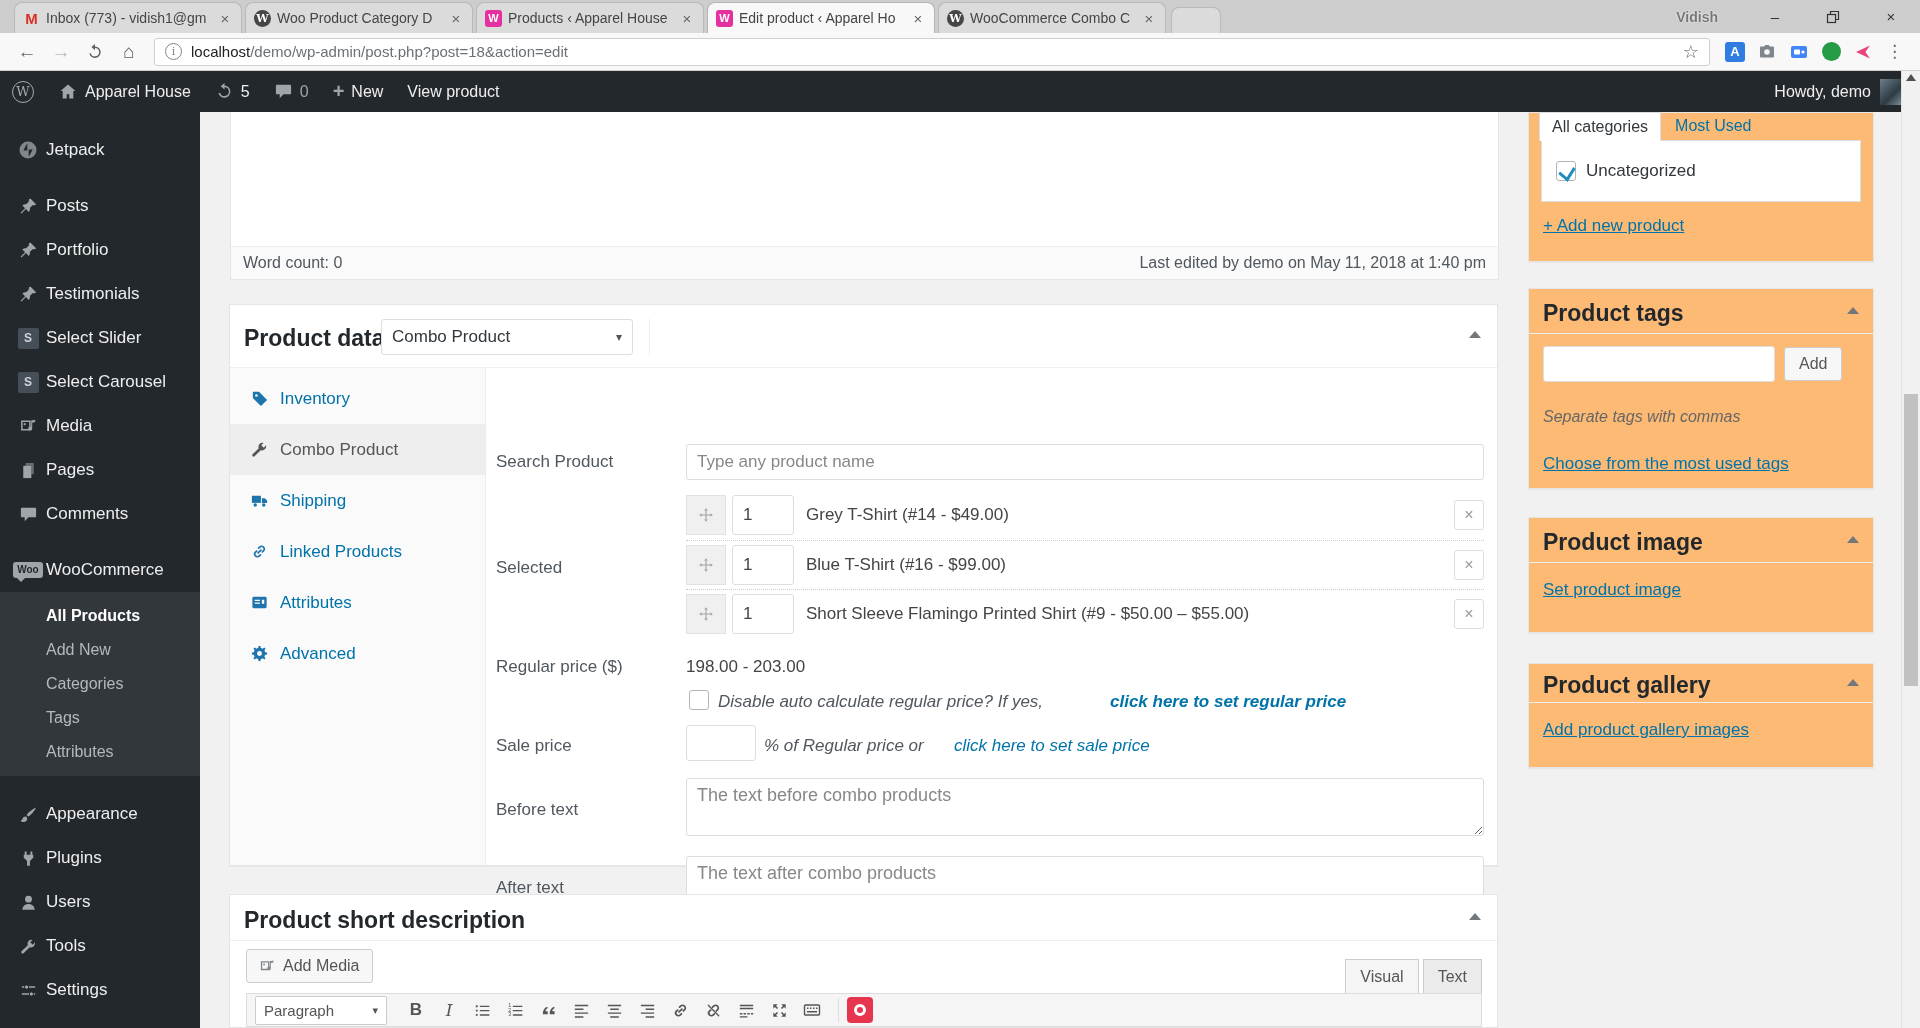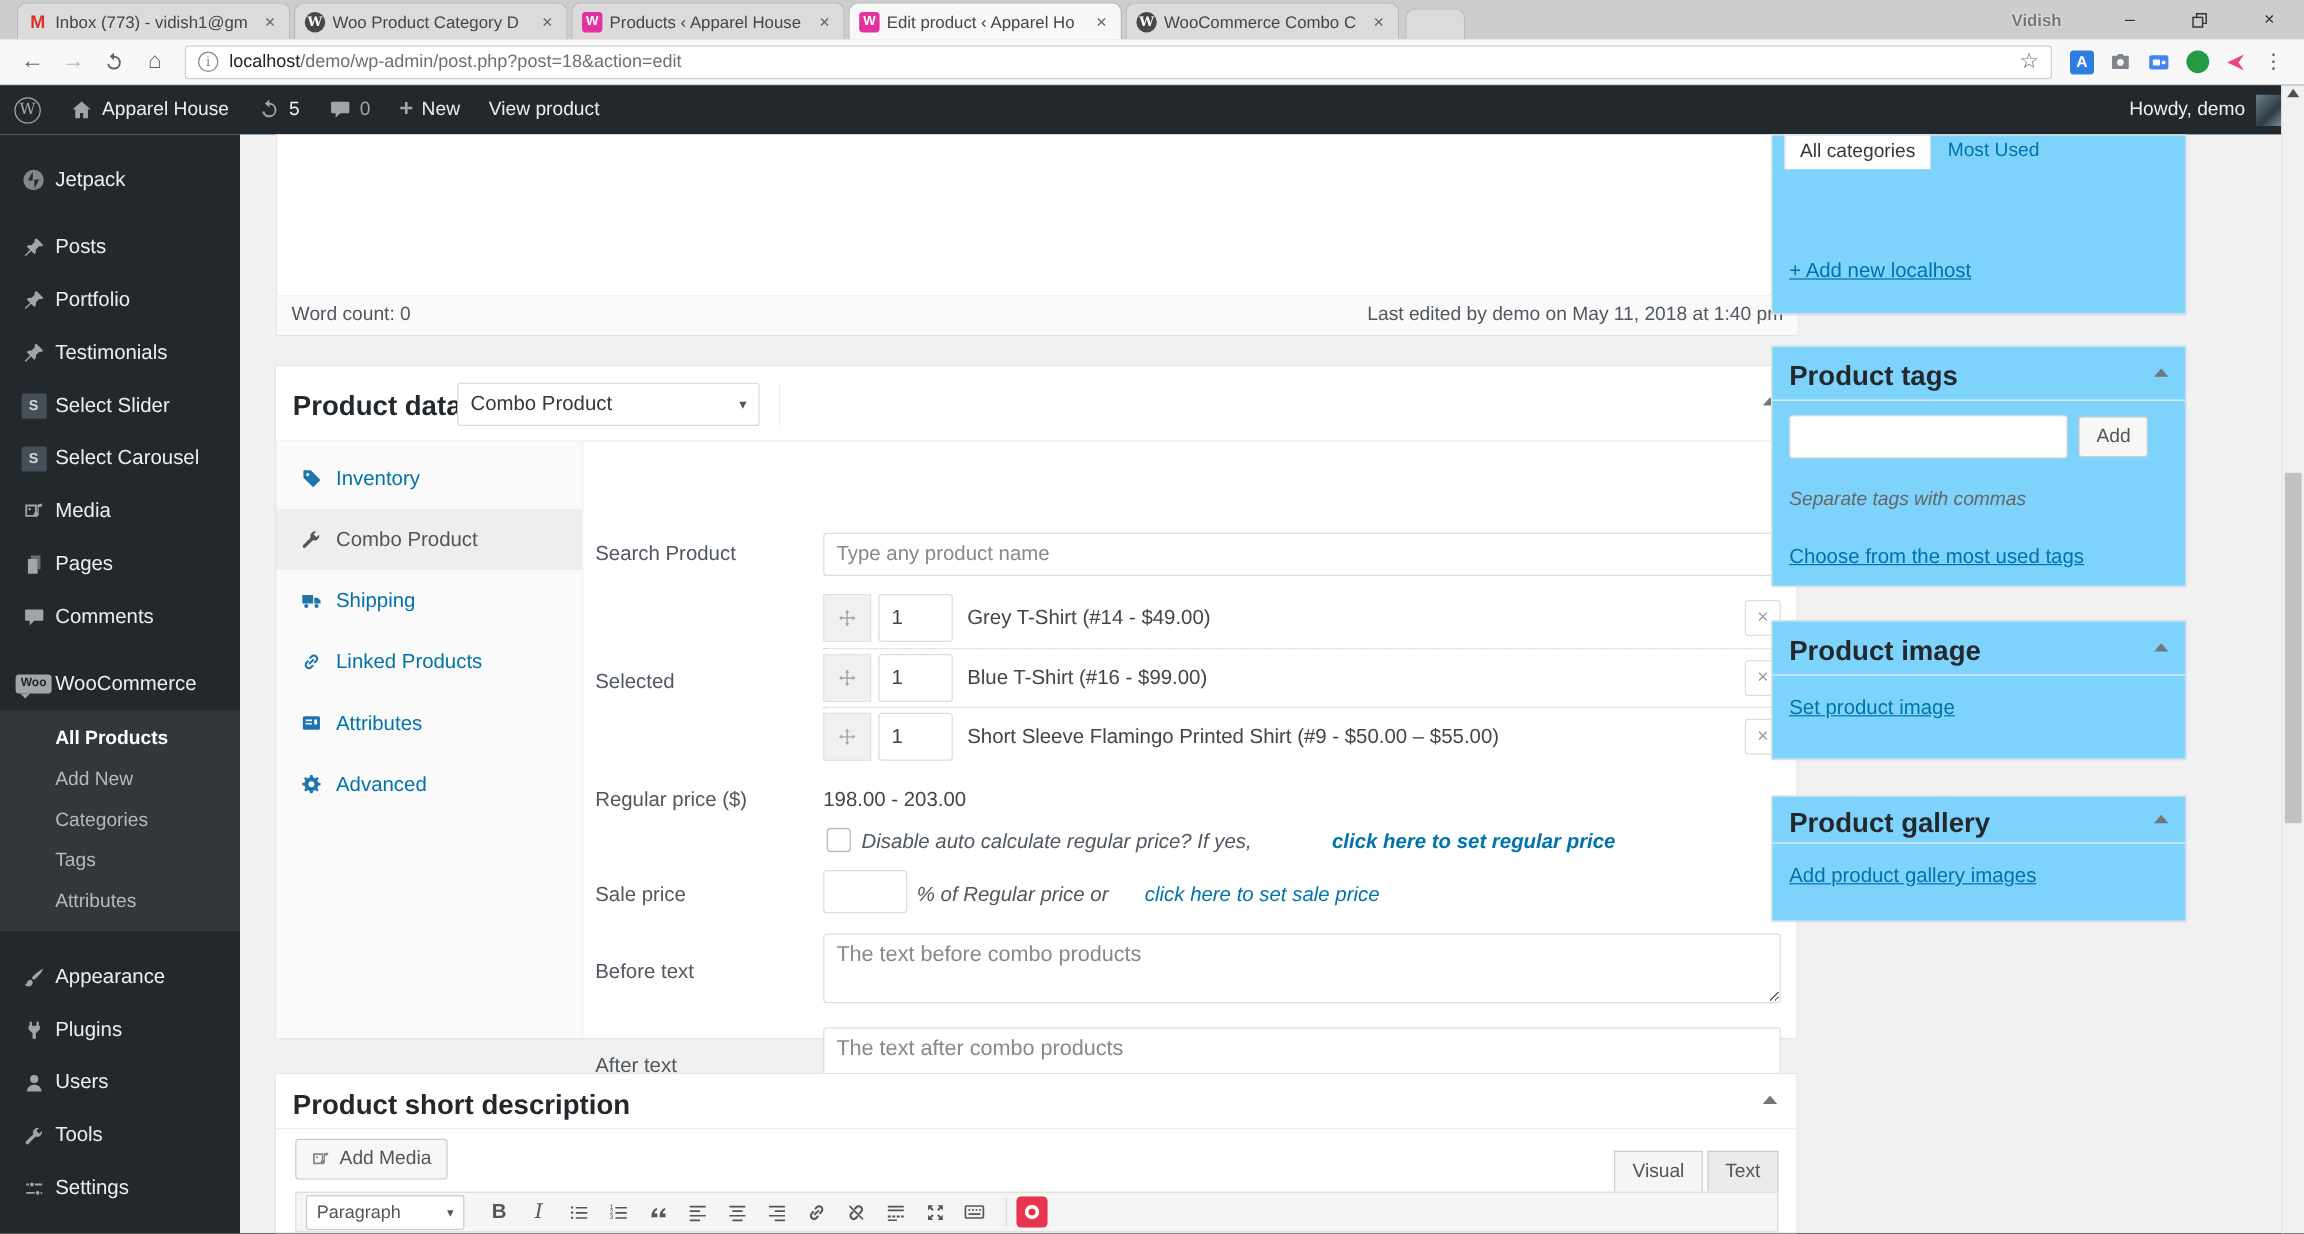--- a/index.html
+++ b/index.html
@@ -137,21 +137,21 @@
   .mcesel{width:132px;height:29px;background:#fff;border:1px solid #ccc;border-radius:2px;display:flex;align-items:center;
           padding:0 8px;font-size:15px;color:#555;margin-right:14px;}
   .mcesel .caret{margin-left:auto;font-size:11px;color:#555;}
   .mcebtn{width:30px;height:26px;display:flex;align-items:center;justify-content:center;color:#555;margin-right:3px;}
   .mcebtn b{font-size:17px;} .mcebtn i{font-size:17px;font-family:"DejaVu Serif",serif;}
   .mcevdiv{width:1px;height:24px;background:#ddd;margin:0 8px;}
   .redicon{width:26px;height:26px;border-radius:4px;background:#e8354f;display:flex;align-items:center;justify-content:center;}
   .redicon span{width:12px;height:12px;border:3.5px solid #fff;border-radius:50%;display:block;}
 
   
-  .rpanel{position:absolute;left:1476px;width:346px;background:#7dd3fc;border:1px solid #e5e5e5;box-shadow:0 1px 1px rgba(0,0,0,.04);}
+  .rpanel{position:absolute;left:1528px;width:346px;background:#fdba74;border:1px solid #e5e5e5;box-shadow:0 1px 1px rgba(0,0,0,.04);}
   .rheader{position:relative;height:45px;border-bottom:1px solid #eee;}
   .rheader .ptitle{position:absolute;left:14px;top:11px;}
   .rheader .triup{position:absolute;right:14px;top:18px;}
   .cattabs{position:relative;padding:0 10px;display:flex;align-items:flex-end;height:27px;font-size:16px;}
   .cattab-active{background:#fff;border:1px solid #ddd;border-bottom:none;padding:5px 12px;color:#32373c;position:relative;top:1px;z-index:2;}
   .cattab-link{padding:5px 14px;}
   .catbox{position:absolute;left:12px;right:12px;top:27px;height:62px;border:1px solid #ddd;background:#fff;
           display:flex;align-items:center;padding:0 14px;font-size:17px;color:#32373c;}
   .catbox .cbox{margin-right:10px;}
   .addcat{position:absolute;left:14px;top:103px;font-size:17px;}
@@ -665,21 +665,25 @@
           <span></span>
         </span>
     </div>
   </div>
 
   <div class="rpanel" style="top:112px;height:150px;">
     <div class="cattabs">
       <span class="cattab-active">All categories</span>
       <span class="cattab-link bluelink">Most Used</span>
     </div>
-    <a class="addcat bluelink ulink">+ Add new localhost</a>
+    <div class="catbox">
+      <span class="cbox checked"></span>
+      <span>Uncategorized</span>
+    </div>
+    <a class="addcat bluelink ulink">+ Add new product</a>
   </div>
 
   <div class="rpanel" style="top:288px;height:201px;">
     <div class="rheader">
       <span class="ptitle">Product tags</span>
       <span class="triup"></span>
     </div>
     <div class="tagrow">
       <input class="finput" style="width: 232px; height: 36px;" type="text">
       <span class="tagbtn">Add</span>

